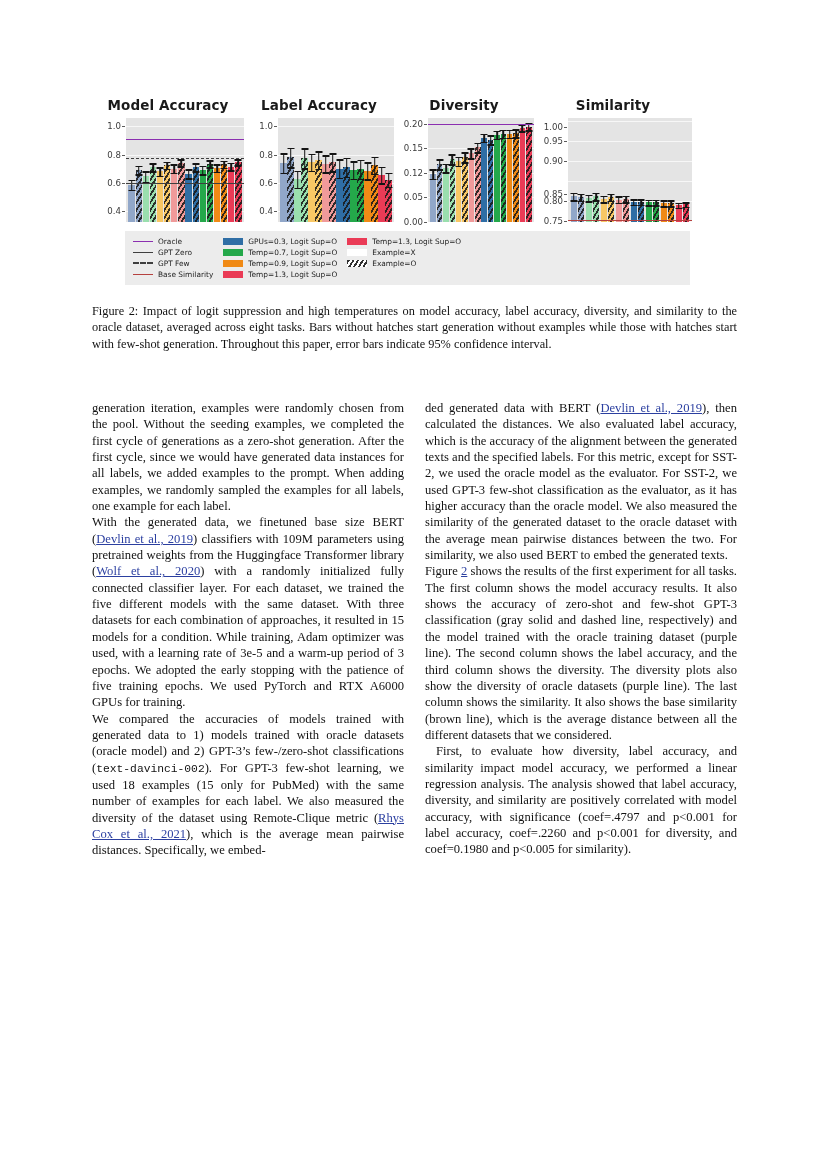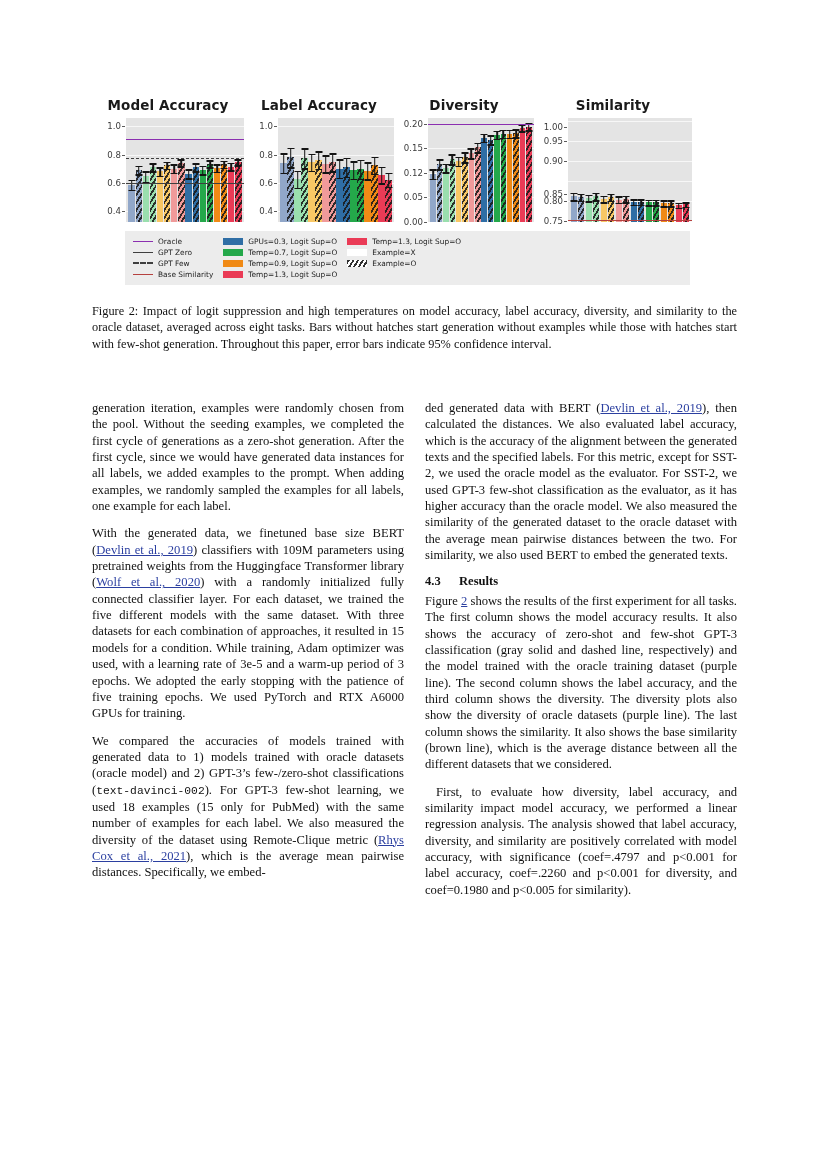--- a/index.html
+++ b/index.html
@@ -82,21 +82,21 @@
     font-size:12.3px;line-height:16.4px;text-align:justify;
     color:#111;
   }
 
   
   .col{position:absolute;top:400px;width:312px;font-size:12.6px;line-height:16.35px;text-align:justify;}
   .col.left{left:92px;}
   .col.right{left:425px;}
   .col p{margin:0 0 0 0;text-indent:0;}
   .col p.indent{text-indent:11px;}
-  .col p + p{margin-top:11px;}
+  .col p + p{margin-top:0;}
   h3{
     font-size:12.6px;font-weight:700;margin:11px 0 3.5px 0;line-height:15px;
   }
   h3 .num{display:inline-block;min-width:34px;}
   .cite{color:#2b3fa0;}
   .mono{font-family:"Liberation Mono", monospace;font-size:11.3px;}
 </style>
 </head>
 <body>
 
@@ -632,20 +632,17 @@
   <div class="caption">Figure 2: Impact of logit suppression and high temperatures on model accuracy, label accuracy, diversity, and similarity to the oracle dataset, averaged across eight tasks. Bars without hatches start generation without examples while those with hatches start with few-shot generation. Throughout this paper, error bars indicate 95% confidence interval.</div>
 
   <div class="col left">
     <p>generation iteration, examples were randomly chosen from the pool. Without the seeding examples, we completed the first cycle of generations as a zero-shot generation. After the first cycle, since we would have generated data instances for all labels, we added examples to the prompt. When adding examples, we randomly sampled the examples for all labels, one example for each label.</p>
     <p><span>With the generated data, we finetuned base size BERT (</span><a class="cite" href="#">Devlin et al., 2019</a><span>) classifiers with 109M parameters using pretrained weights from the Huggingface Transformer library (</span><a class="cite" href="#">Wolf et al., 2020</a><span>) with a randomly initialized fully connected classifier layer. For each dataset, we trained the five different models with the same dataset. With three datasets for each combination of approaches, it resulted in 15 models for a condition. While training, Adam optimizer was used, with a learning rate of 3e-5 and a warm-up period of 3 epochs. We adopted the early stopping with the patience of five training epochs. We used PyTorch and RTX A6000 GPUs for training.</span></p>
     <p><span>We compared the accuracies of models trained with generated data to 1) models trained with oracle datasets (oracle model) and 2) GPT-3’s few-/zero-shot classifications (</span><span class="mono">text-davinci-002</span><span>). For GPT-3 few-shot learning, we used 18 examples (15 only for PubMed) with the same number of examples for each label. We also measured the diversity of the dataset using Remote-Clique metric (</span><a class="cite" href="#">Rhys Cox et al., 2021</a><span>), which is the average mean pairwise distances. Specifically, we embed-</span></p>
   </div>
 
   <div class="col right">
     <p><span>ded generated data with BERT (</span><a class="cite" href="#">Devlin et al., 2019</a><span>), then calculated the distances. We also evaluated label accuracy, which is the accuracy of the alignment between the generated texts and the specified labels. For this metric, except for SST-2, we used the oracle model as the evaluator. For SST-2, we used GPT-3 few-shot classification as the evaluator, as it has higher accuracy than the oracle model. We also measured the similarity of the generated dataset to the oracle dataset with the average mean pairwise distances between the two. For similarity, we also used BERT to embed the generated texts.</span></p>
-    <h3>
-      <span class="num">4.3</span><span>Results</span>
-    </h3>
     <p><span>Figure </span><a class="cite" href="#">2</a><span> shows the results of the first experiment for all tasks. The first column shows the model accuracy results. It also shows the accuracy of zero-shot and few-shot GPT-3 classification (gray solid and dashed line, respectively) and the model trained with the oracle training dataset (purple line). The second column shows the label accuracy, and the third column shows the diversity. The diversity plots also show the diversity of oracle datasets (purple line). The last column shows the similarity. It also shows the base similarity (brown line), which is the average distance between all the different datasets that we considered.</span></p>
     <p class="indent">First, to evaluate how diversity, label accuracy, and similarity impact model accuracy, we performed a linear regression analysis. The analysis showed that label accuracy, diversity, and similarity are positively correlated with model accuracy, with significance (coef=.4797 and p&lt;0.001 for label accuracy, coef=.2260 and p&lt;0.001 for diversity, and coef=0.1980 and p&lt;0.005 for similarity).</p>
   </div>
 
 </div>
 
 </body></html>

